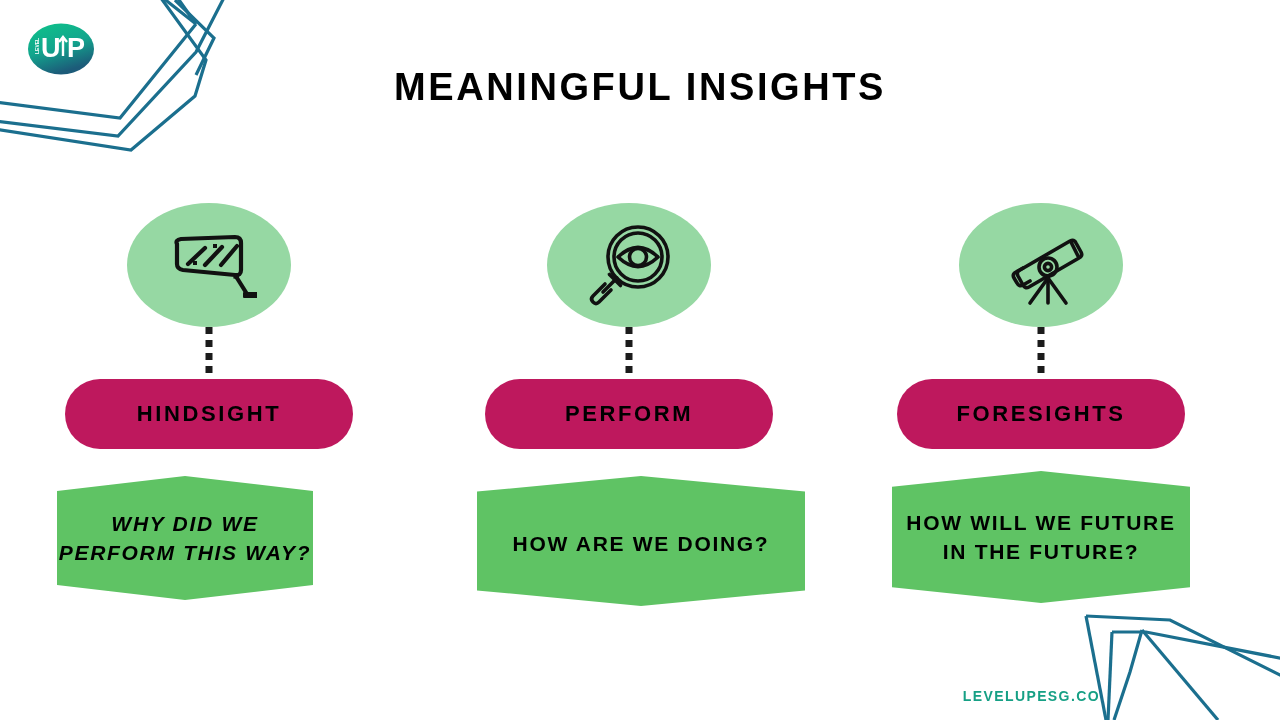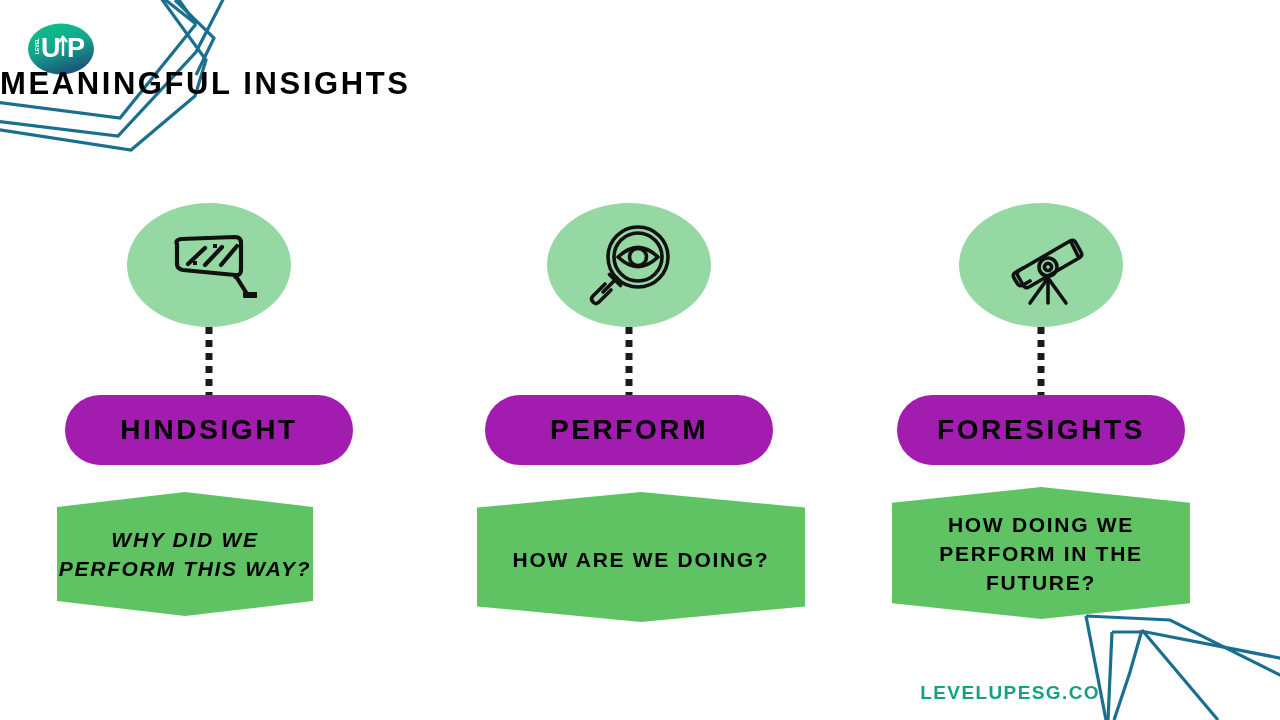--- a/index.html
+++ b/index.html
@@ -34,22 +34,22 @@
     width: 68px;
     height: 54px;
   }
 
   
   .title {
     position: absolute;
     left: 0;
     top: 66px;
     width: 1280px;
-    text-align: left;
-    font-size: 31px;
+    text-align: center;
+    font-size: 38px;
     font-weight: bold;
     letter-spacing: 2.6px;
     color: #000000;
     font-family: "Liberation Sans", sans-serif;
   }
 
   
   .col {
     position: absolute;
     top: 195px;
@@ -95,29 +95,29 @@
     width: 7px;
     height: 7px;
     background: #1b1b1b;
     margin-bottom: 6px;
   }
 
   .pill {
     position: relative;
     height: 70px;
     border-radius: 36px;
-    background: #a21caf;
+    background: #be185d;
     display: flex;
     align-items: center;
     justify-content: center;
     color: #000000;
     font-weight: bold;
-    font-size: 28px;
+    font-size: 22px;
     letter-spacing: 2.6px;
-    margin: 16px 21px;
+    margin: 0 21px;
   }
 
   .hex-wrap {
     position: relative;
     margin-top: 27px;
   }
   .hex {
     position: relative;
     background: #5fc364;
     color: #000000;
@@ -135,21 +135,21 @@
   .hex-3line { height: 124px; width: 256px; margin: 0 13px; font-style: italic; }
   .hex-3line-tall { height: 132px; width: 298px; margin: 0 16px; }
 
   
   .footer-url {
     position: absolute;
     right: 180px;
     bottom: 16px;
     color: #16a085;
     font-weight: bold;
-    font-size: 19px;
+    font-size: 14px;
     letter-spacing: 1.4px;
     font-family: "Liberation Sans", sans-serif;
   }
 </style>
 </head>
 <body>
 
 <div id="slide">
 
   <svg class="deco deco-tl" width="280" height="180" viewBox="0 0 280 180">
@@ -267,21 +267,21 @@
         <i></i>
           <i></i>
           <i></i>
           <i></i>
           <i></i>
           <i></i>
       </div>
     </div>
     <div class="pill">FORESIGHTS</div>
     <div class="hex-wrap" style="margin-top:22px">
-      <div class="hex hex-3line-tall">HOW DOING WE PERFORM IN THE FUTURE?</div>
+      <div class="hex hex-3line-tall">HOW WILL WE FUTURE IN THE FUTURE?</div>
     </div>
   </div>
 
   <svg class="deco deco-br" width="230" height="130" viewBox="0 0 230 130">
     <g fill="none" stroke="#1b6f8e" stroke-width="3.2">
       <path d="M36 26 L120 30 L240 90"></path>
       <path d="M36 26 L56 130"></path>
       <path d="M62 42 L96 42 L240 70"></path>
       <path d="M62 42 L58 130"></path>
       <path d="M92 40 L80 82 L64 130"></path>

